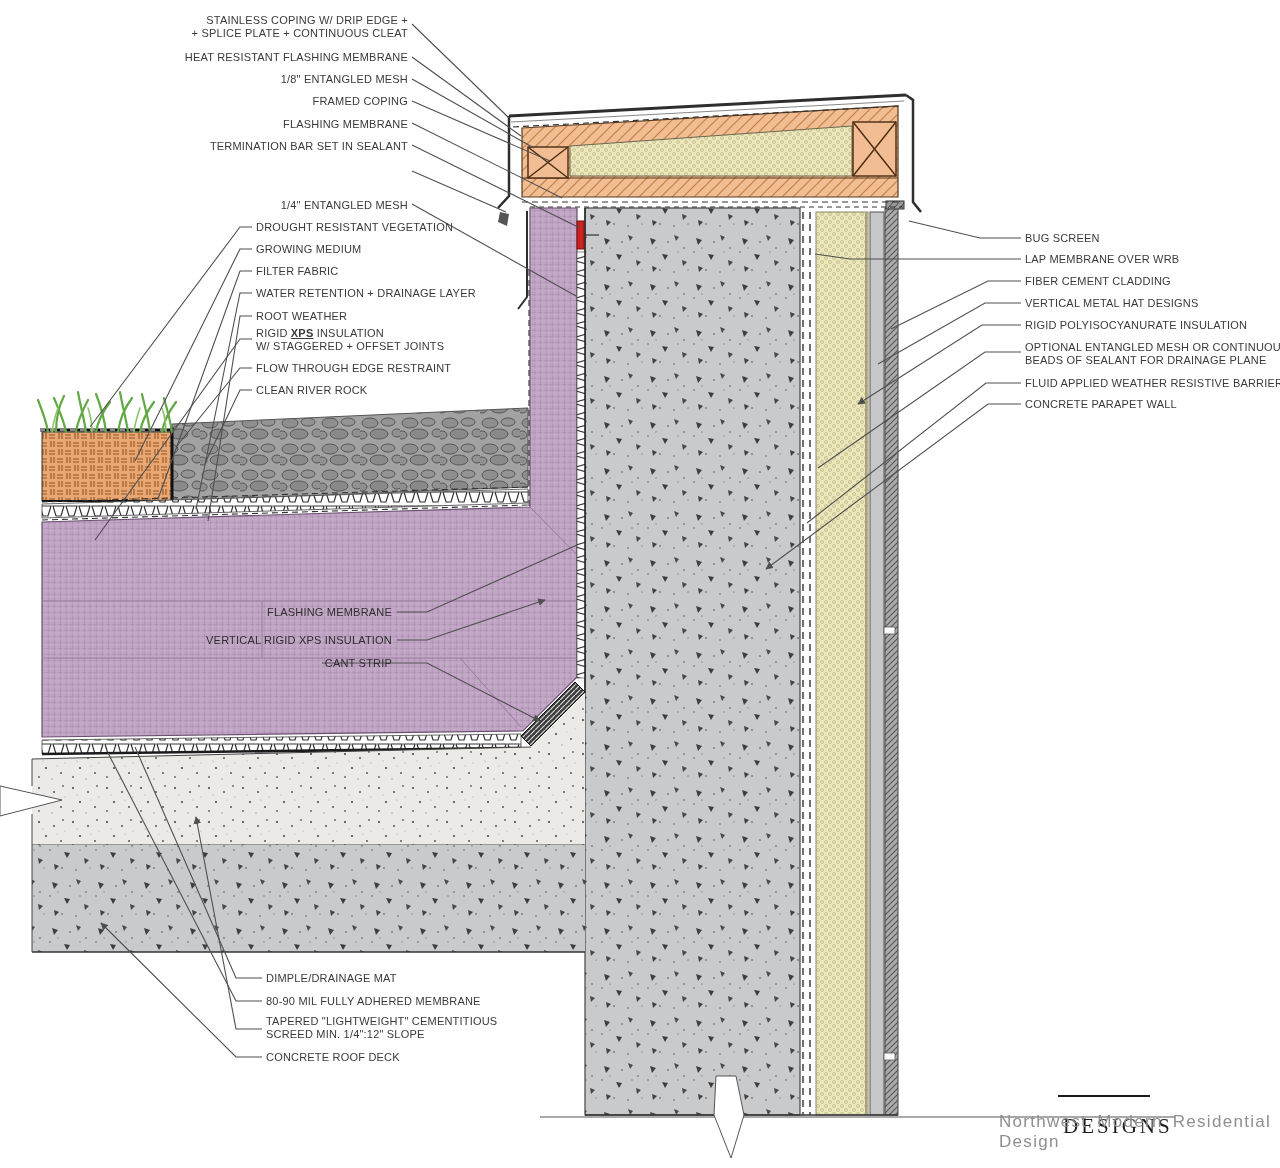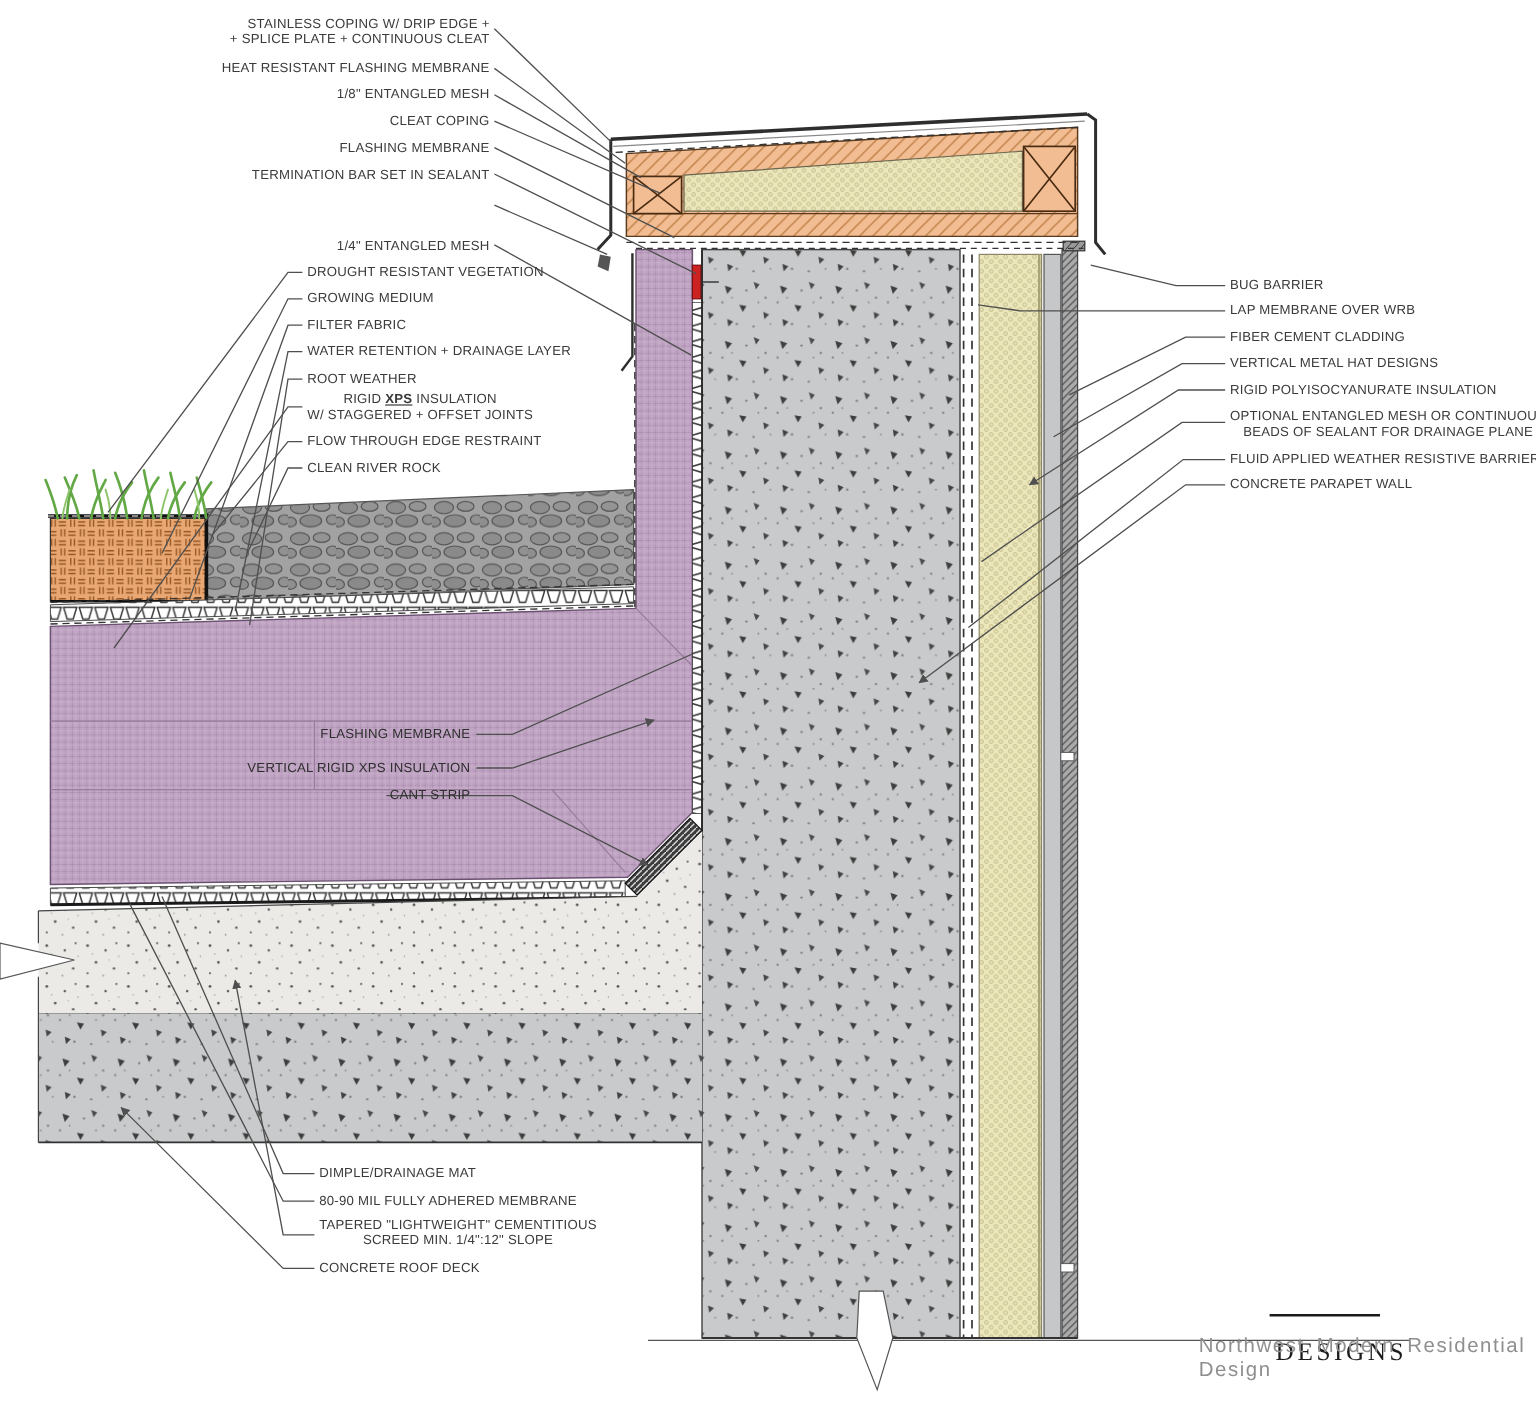--- a/index.html
+++ b/index.html
@@ -1,20 +1,20 @@
 <!DOCTYPE html>
 <html><head>
 <meta charset="utf-8">
 <style>
   html,body{margin:0;padding:0;background:#fff;}
   #stage{position:relative;width:1280px;height:1168px;background:#fff;overflow:hidden;
          font-family:"Liberation Sans",sans-serif;}
   #detail-svg{position:absolute;left:0;top:0;}
   .co{position:absolute;font:11px/13px "Liberation Sans",sans-serif;color:#3a3a3a;
-      letter-spacing:.2px;white-space:nowrap;text-align:center;}
+      letter-spacing:.2px;white-space:nowrap;}
   .ra{right:872px;text-align:right;}
   .mid{right:888px;text-align:right;color:#2e2e2e;}
   .bu{font-weight:bold;text-decoration:underline;}
   .logo-main{position:absolute;left:990px;top:1036px;font-family:"Liberation Serif",serif;
              font-size:50px;color:#161616;letter-spacing:1px;}
   .logo-sub{position:absolute;left:1063px;top:1068px;font-family:"Liberation Serif",serif;
             font-size:21px;color:#1c1c1c;letter-spacing:3px;margin-top:46px;}
   .logo-tag{position:absolute;left:999px;top:1112px;font-size:17px;color:#8f8f8f;
             letter-spacing:1.3px;word-spacing:4px;}
 </style>
@@ -267,21 +267,21 @@
   <div>STAINLESS COPING W/ DRIP EDGE +</div>
   <div>+ SPLICE PLATE + CONTINUOUS CLEAT</div>
 </div>
 <div class="co ra" style="top:51px">
       <div>HEAT RESISTANT FLASHING MEMBRANE</div>
     </div>
 <div class="co ra" style="top:73px">
       <div>1/8" ENTANGLED MESH</div>
     </div>
 <div class="co ra" style="top:95px">
-      <div>CLEAT COPING</div>
+      <div>FRAMED COPING</div>
     </div>
 <div class="co ra" style="top:118px">
       <div>FLASHING MEMBRANE</div>
     </div>
 <div class="co ra" style="top:140px">
       <div>TERMINATION BAR SET IN SEALANT</div>
     </div>
 <div class="co ra" style="top:199px">
       <div>1/4" ENTANGLED MESH</div>
     </div>
@@ -330,21 +330,21 @@
     </div>
 <div class="co" style="left:266px;top:1015px">
   <div>TAPERED "LIGHTWEIGHT" CEMENTITIOUS</div>
   <div>SCREED MIN. 1/4":12" SLOPE</div>
 </div>
 <div class="co" style="left:266px;top:1051px">
       <div>CONCRETE ROOF DECK</div>
     </div>
 
 <div class="co" style="left:1025px;top:232px">
-      <div>BUG BARRIER</div>
+      <div>BUG SCREEN</div>
     </div>
 <div class="co" style="left:1025px;top:253px">
       <div>LAP MEMBRANE OVER WRB</div>
     </div>
 <div class="co" style="left:1025px;top:275px">
       <div>FIBER CEMENT CLADDING</div>
     </div>
 <div class="co" style="left:1025px;top:297px">
       <div>VERTICAL METAL HAT DESIGNS</div>
     </div>

